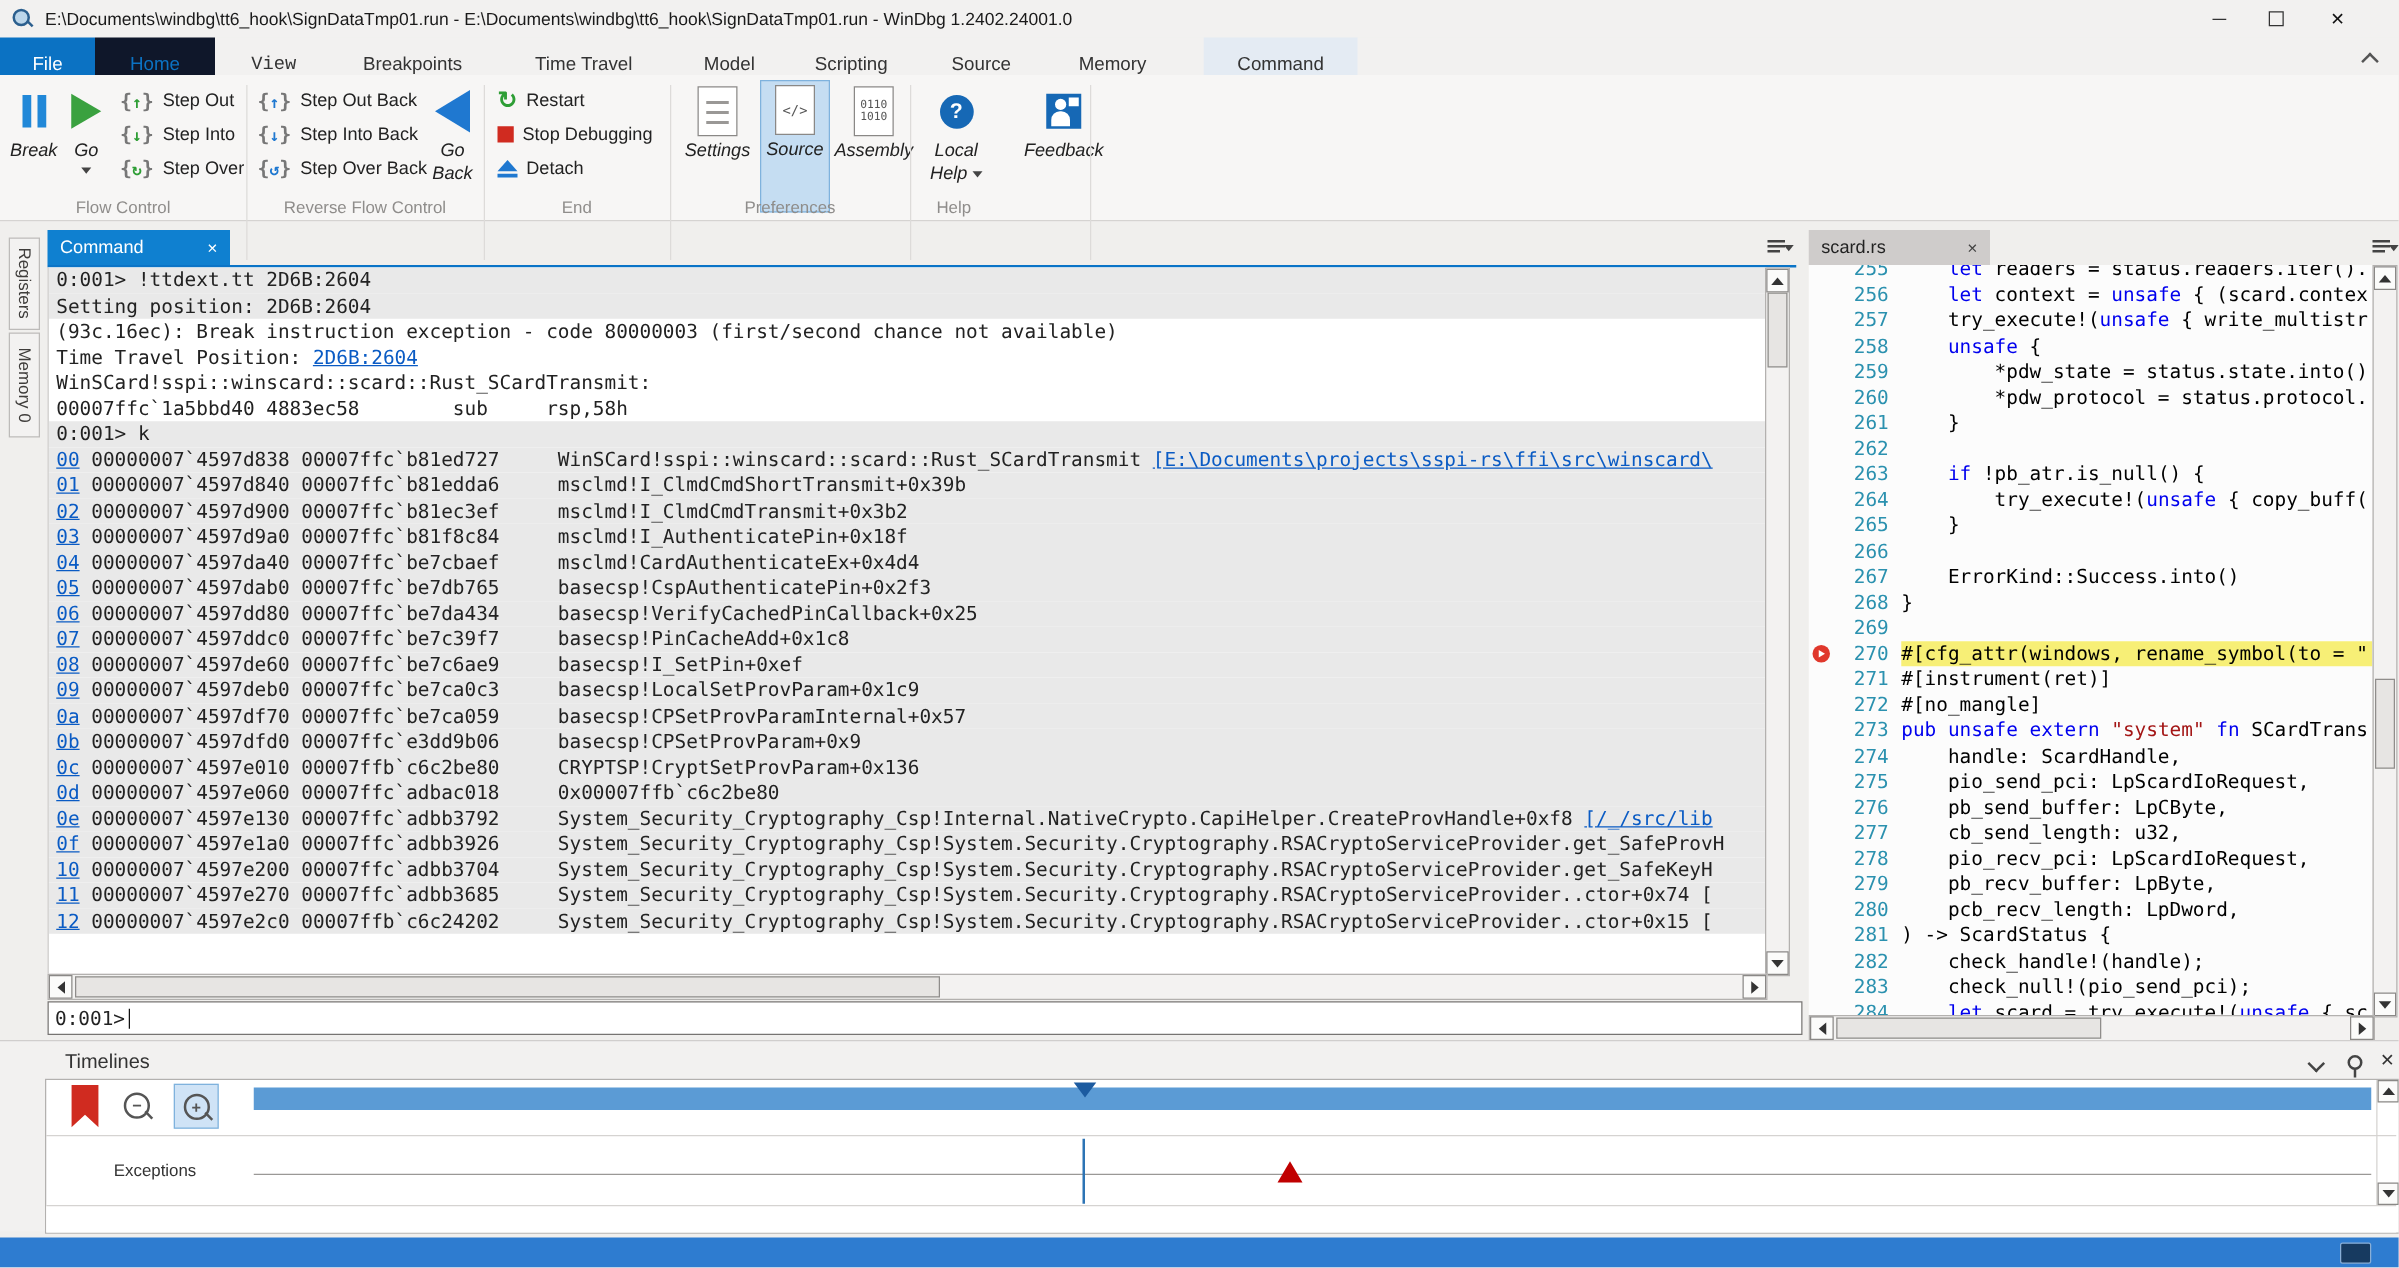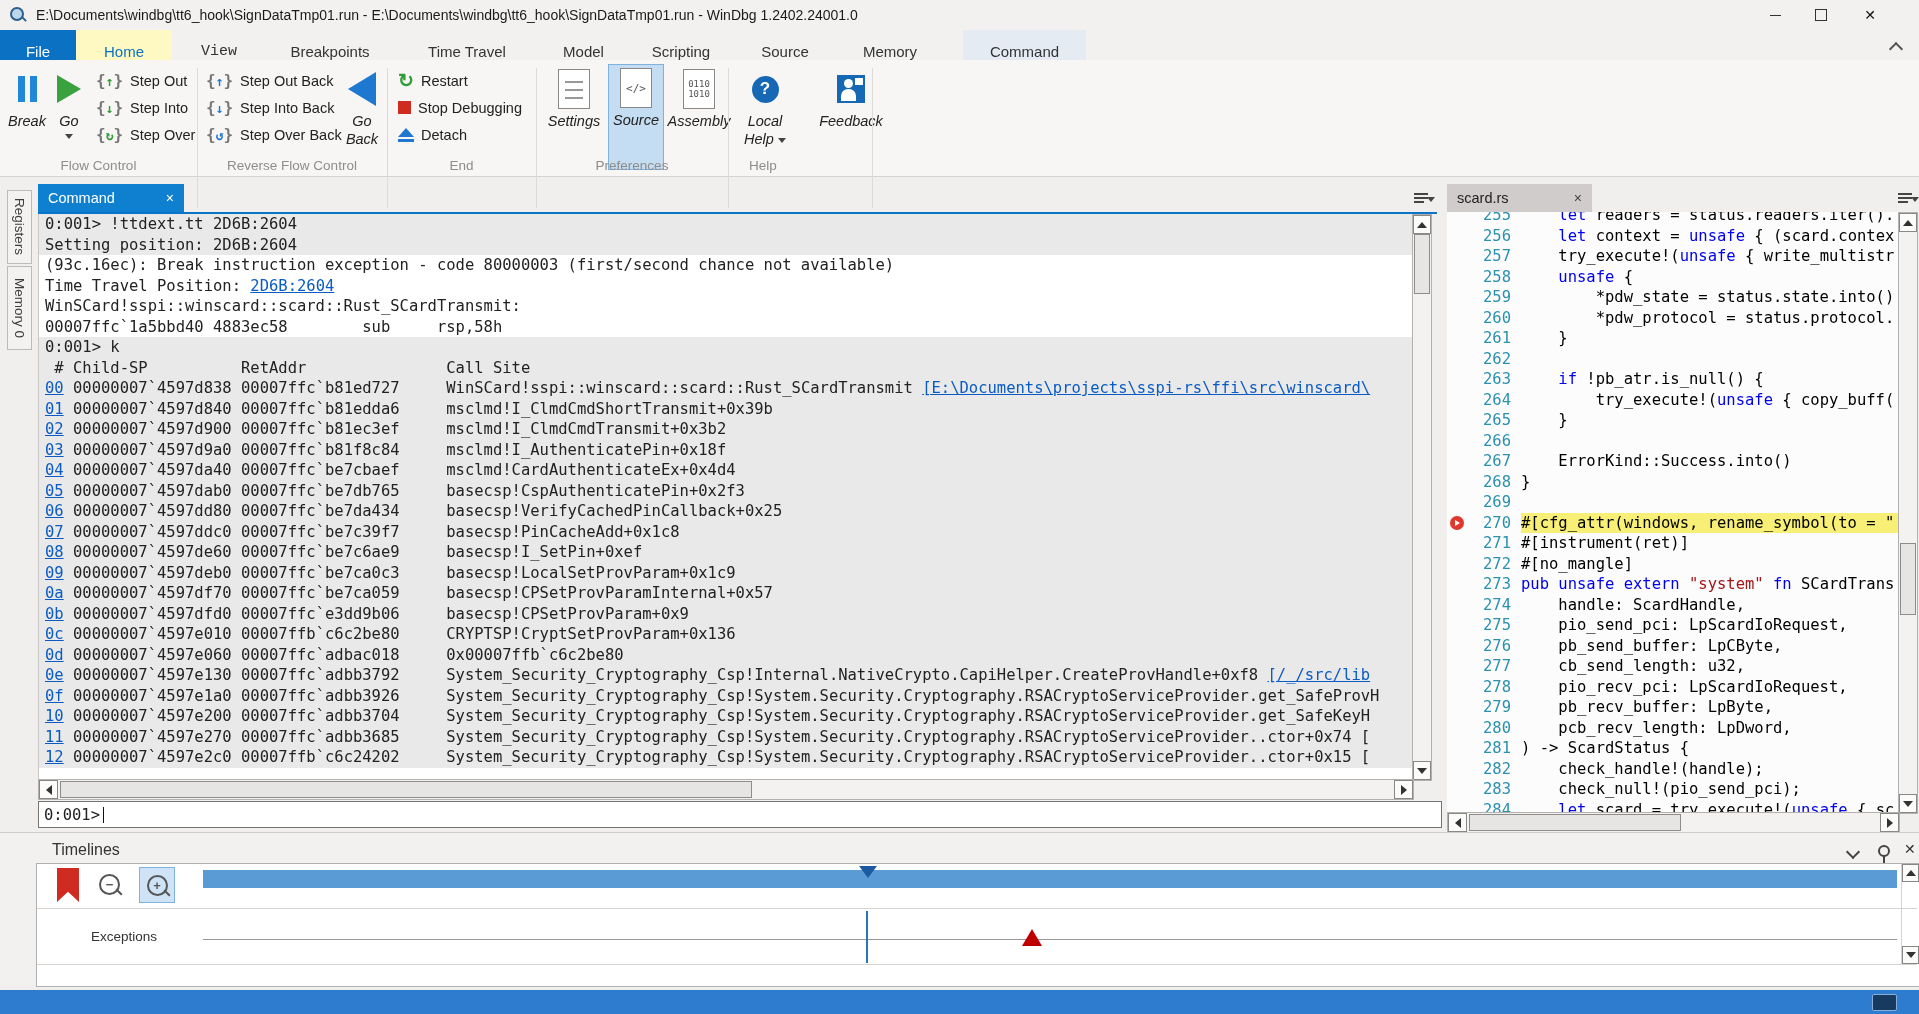--- a/index.html
+++ b/index.html
@@ -14,21 +14,21 @@
   #title-text{left:36px;top:7px;font-size:14px;color:#1a1a1a;white-space:nowrap;}
   .wbtn{top:0;width:46px;height:30px;display:flex;align-items:center;justify-content:center;}
   #btn-min{left:1752px;} #btn-max{left:1798px;} #btn-close{left:1844px;width:52px;}
   #btn-min .bar{width:11px;height:1px;background:#333;}
   #btn-max .box{width:10px;height:10px;border:1px solid #333;}
   #btn-close .x{font-size:14px;color:#111;}
   
   #tabsrow{left:0;top:30px;width:1919px;height:30px;background:#f2f1f0;display:flex;}
   .rtab{height:42px;display:flex;align-items:center;justify-content:center;font-size:15px;color:#333;}
   .rtab.file{background:#0b72c3;color:#fff;}
-  .rtab.active{background:#fef9c3;color:#0b72c3;}
+  .rtab.active{background:#0f172a;color:#0b72c3;}
   .rtab.context{background:#e4ebf3;color:#333;}
   #ribbon-collapse{left:1888px;top:38px;width:16px;height:14px;}
   #ribbon-collapse .chev{position:absolute;left:3px;top:6px;width:8px;height:8px;border:solid #555;border-width:2px 0 0 2px;transform:rotate(45deg);}
   
   #ribbon{left:0;top:60px;width:1919px;height:116px;background:#f7f6f5;border-bottom:1px solid #d5d3d1;}
   .gsep{position:absolute;top:8px;height:142px;width:1px;background:#dddbd9;height:140px;}
   .glabel{position:absolute;bottom:3px;font-size:13.5px;color:#8f8d8b;text-align:center;}
   .bigbtn{position:absolute;top:6px;display:flex;flex-direction:column;align-items:center;}
   .bigbtn .icw{height:46px;display:flex;align-items:center;justify-content:center;}
   .bigbtn .blabel{font-size:14.5px;color:#222;line-height:18px;text-align:center;font-style:italic;}
@@ -304,21 +304,20 @@
 </div>
 <div id="cmd-blueline" class="abs"></div>
 <div id="cmd-content" class="abs">
     <div class="cline shade"><span>0:001&gt; !ttdext.tt 2D6B:2604</span></div>
     <div class="cline shade"><span>Setting position: 2D6B:2604</span></div>
     <div class="cline"><span>(93c.16ec): Break instruction exception - code 80000003 (first/second chance not available)</span></div>
     <div class="cline"><span>Time Travel Position: </span><span class="lnk">2D6B:2604</span></div>
     <div class="cline"><span>WinSCard!sspi::winscard::scard::Rust_SCardTransmit:</span></div>
     <div class="cline"><span>00007ffc`1a5bbd40 4883ec58        sub     rsp,58h</span></div>
     <div class="cline shade"><span>0:001&gt; k</span></div>
-    <div class="cline shade"><span> # Child-SP          RetAddr               Call Site</span></div>
     <div class="cline shade"><span class="lnk">00</span><span> 00000007`4597d838 00007ffc`b81ed727     WinSCard!sspi::winscard::scard::Rust_SCardTransmit </span><span class="lnk">[E:\Documents\projects\sspi-rs\ffi\src\winscard\</span></div>
     <div class="cline shade"><span class="lnk">01</span><span> 00000007`4597d840 00007ffc`b81edda6     msclmd!I_ClmdCmdShortTransmit+0x39b</span></div>
     <div class="cline shade"><span class="lnk">02</span><span> 00000007`4597d900 00007ffc`b81ec3ef     msclmd!I_ClmdCmdTransmit+0x3b2</span></div>
     <div class="cline shade"><span class="lnk">03</span><span> 00000007`4597d9a0 00007ffc`b81f8c84     msclmd!I_AuthenticatePin+0x18f</span></div>
     <div class="cline shade"><span class="lnk">04</span><span> 00000007`4597da40 00007ffc`be7cbaef     msclmd!CardAuthenticateEx+0x4d4</span></div>
     <div class="cline shade"><span class="lnk">05</span><span> 00000007`4597dab0 00007ffc`be7db765     basecsp!CspAuthenticatePin+0x2f3</span></div>
     <div class="cline shade"><span class="lnk">06</span><span> 00000007`4597dd80 00007ffc`be7da434     basecsp!VerifyCachedPinCallback+0x25</span></div>
     <div class="cline shade"><span class="lnk">07</span><span> 00000007`4597ddc0 00007ffc`be7c39f7     basecsp!PinCacheAdd+0x1c8</span></div>
     <div class="cline shade"><span class="lnk">08</span><span> 00000007`4597de60 00007ffc`be7c6ae9     basecsp!I_SetPin+0xef</span></div>
     <div class="cline shade"><span class="lnk">09</span><span> 00000007`4597deb0 00007ffc`be7ca0c3     basecsp!LocalSetProvParam+0x1c9</span></div>

